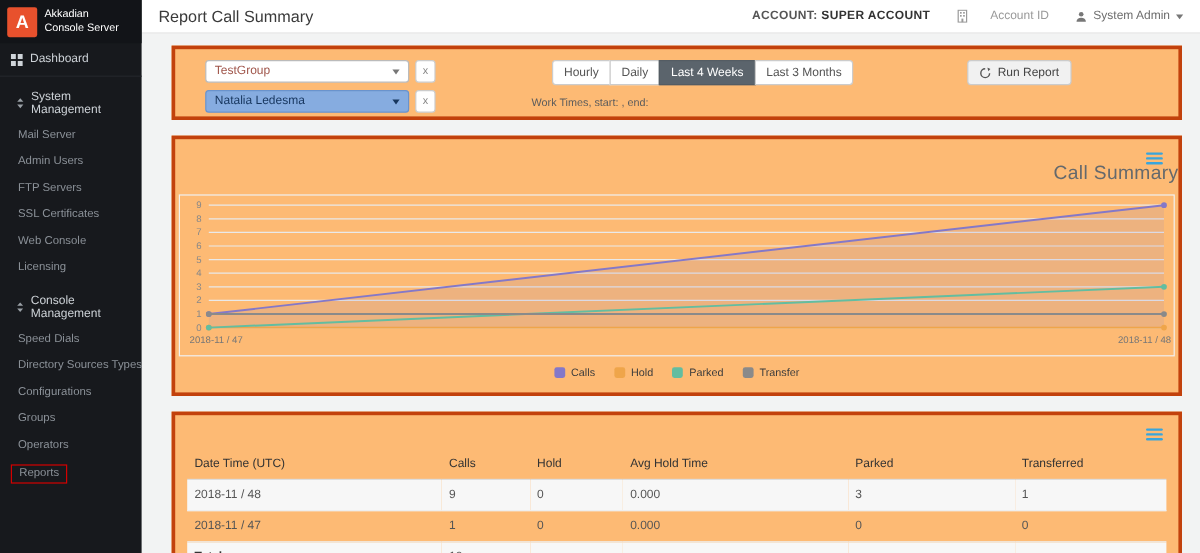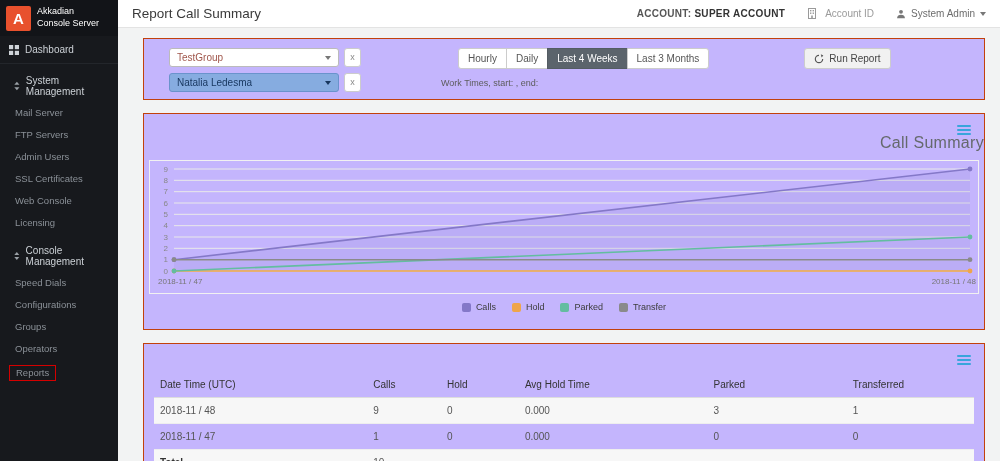--- a/index.html
+++ b/index.html
@@ -16,27 +16,27 @@
   .side-item{padding:5px 8px 6px 15px;font-size:9.5px;color:#8b9198;cursor:pointer;white-space:nowrap}
   .red-box{border:1px solid #d40000;padding:1px 6px 2px;display:inline-block;margin-left:-6px}
 
   
   .main{margin-left:118px;height:461px;position:relative}
   .topbar{height:28px;background:#fff;display:flex;align-items:center;padding:0 14px;border-bottom:1px solid #e3e3e3}
   .page-title{font-size:13.5px;font-weight:normal;color:#3a3a3a}
   .topbar-right{margin-left:auto;display:flex;align-items:center;gap:22px}
   .account{font-size:10px;font-weight:bold;color:#555;letter-spacing:.3px}
   .account .name{color:#333}
-  .account-id{display:flex;align-items:center;gap:8px;font-size:10px;color:#9a9a9a;cursor:pointer}
+  .account-id{display:flex;align-items:center;gap:18px;font-size:10px;color:#9a9a9a;cursor:pointer}
   .user-menu{display:flex;align-items:center;gap:5px;font-size:10px;color:#6d6d6d;cursor:pointer}
   .caret{width:0;height:0;border-left:3.5px solid transparent;border-right:3.5px solid transparent;border-top:4px solid #777;display:inline-block}
   .caret.navy{border-top-color:#17365e}
 
   
-  .card{background:#c4b5fd;border:1px solid #c2410c;margin-left:25px;margin-right:15px;position:relative}
+  .card{background:#fdba74;border:3px solid #c2410c;margin-left:25px;margin-right:15px;position:relative}
   .filters-card{margin-top:10px;height:62px;padding:9px 12px 9px 25px;display:flex;align-items:flex-start}
   .chart-card{margin-top:13px;height:217px;padding-top:6px}
   .table-card{margin-top:13px;padding:4px 10px 0;min-height:118px}
 
   
   .select-line{display:flex;align-items:center;margin-bottom:6px}
   .select{width:170px;height:19px;border:1px solid #bbb;border-radius:3px;background:#fff;display:flex;align-items:center;justify-content:space-between;padding:0 7px;font-size:10px;cursor:pointer}
   .select .sel-red{color:#a0564b}
   .select.blue{background:#86ace0;border-color:#6a93cc;color:#17365e}
   .xbtn{width:17px;height:19px;border:1px solid #ccc;background:#fff;border-radius:3px;color:#888;font-size:9px;line-height:1;margin-left:5px;cursor:pointer}
@@ -93,33 +93,34 @@
   </div>
   <div id="sidebar-sections">
       <div class="side-section">
         <svg width="7" height="10" viewBox="0 0 7 10">
           <path d="M3.5 0L6.6 3.6H0.4Z" fill="#9aa0a6"></path>
           <path d="M3.5 10L0.4 6.4H6.6Z" fill="#9aa0a6"></path>
         </svg>
         <span>System Management</span>
       </div>
       <div class="side-item">Mail Server</div>
+      <div class="side-item">Admin Users</div>
       <div class="side-item">FTP Servers</div>
-      <div class="side-item">Admin Users</div>
       <div class="side-item">SSL Certificates</div>
       <div class="side-item">Web Console</div>
       <div class="side-item">Licensing</div>
       <div class="side-section">
         <svg width="7" height="10" viewBox="0 0 7 10">
           <path d="M3.5 0L6.6 3.6H0.4Z" fill="#9aa0a6"></path>
           <path d="M3.5 10L0.4 6.4H6.6Z" fill="#9aa0a6"></path>
         </svg>
         <span>Console Management</span>
       </div>
       <div class="side-item">Speed Dials</div>
+      <div class="side-item">Directory Sources Types</div>
       <div class="side-item">Configurations</div>
       <div class="side-item">Groups</div>
       <div class="side-item">Operators</div>
       <div class="side-item"><span class="red-box">Reports</span></div>
     </div>
 </div>
 
 <div class="main">
 
   <div class="topbar">

